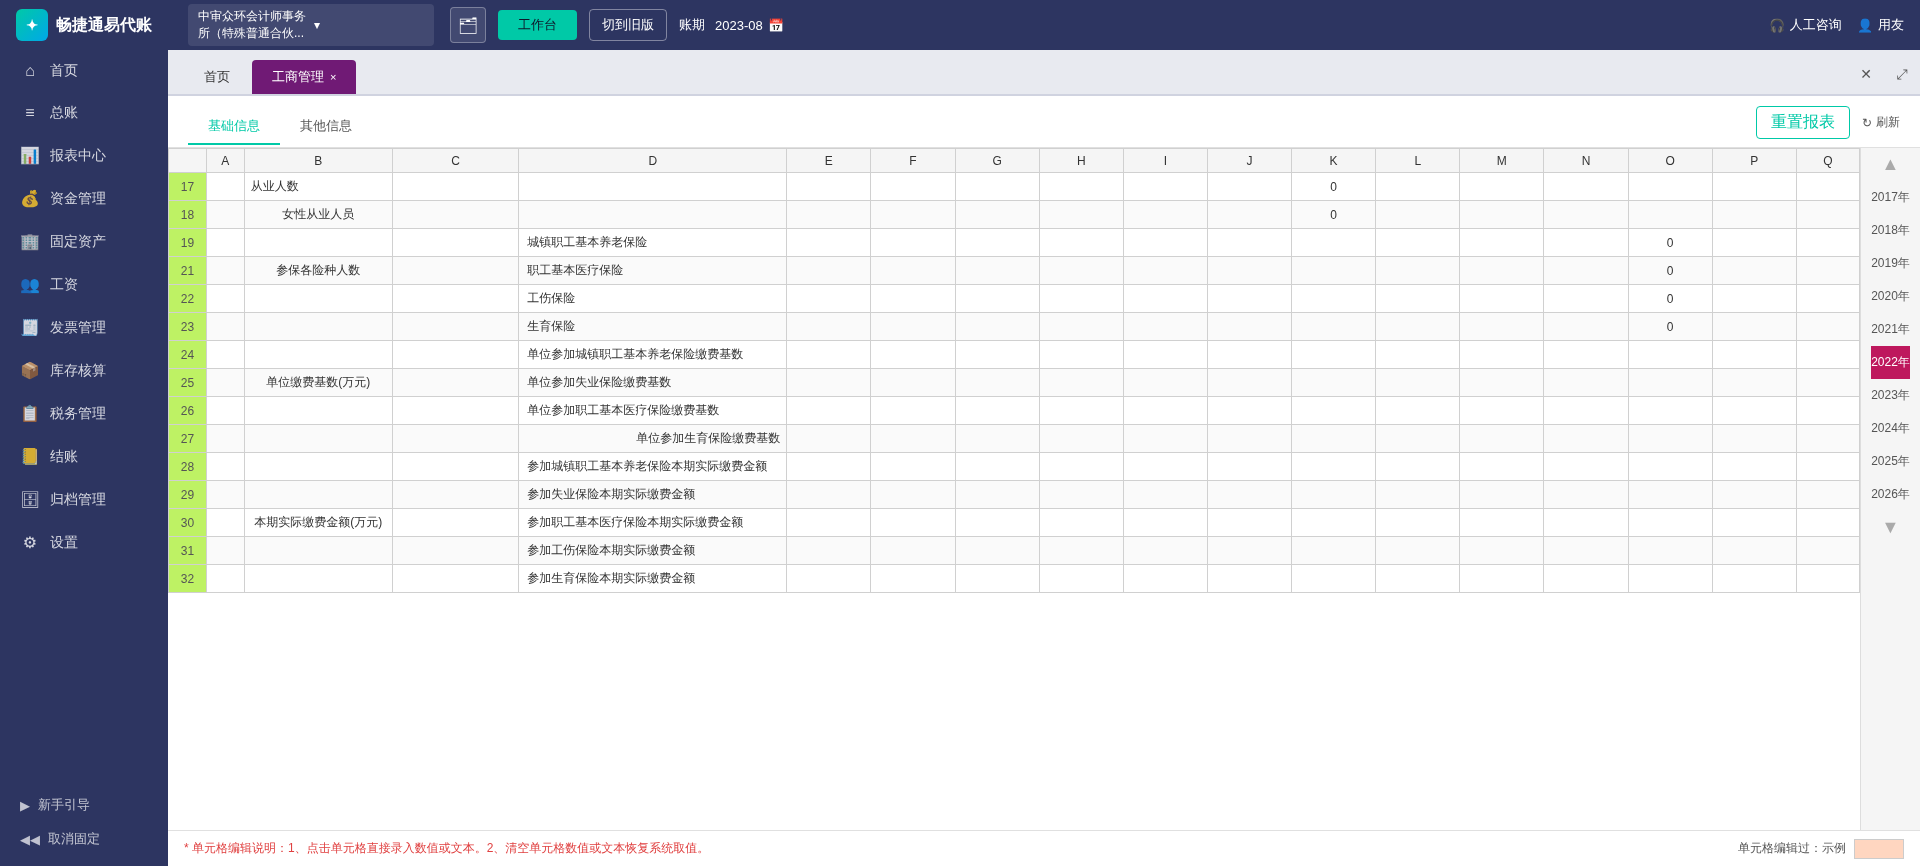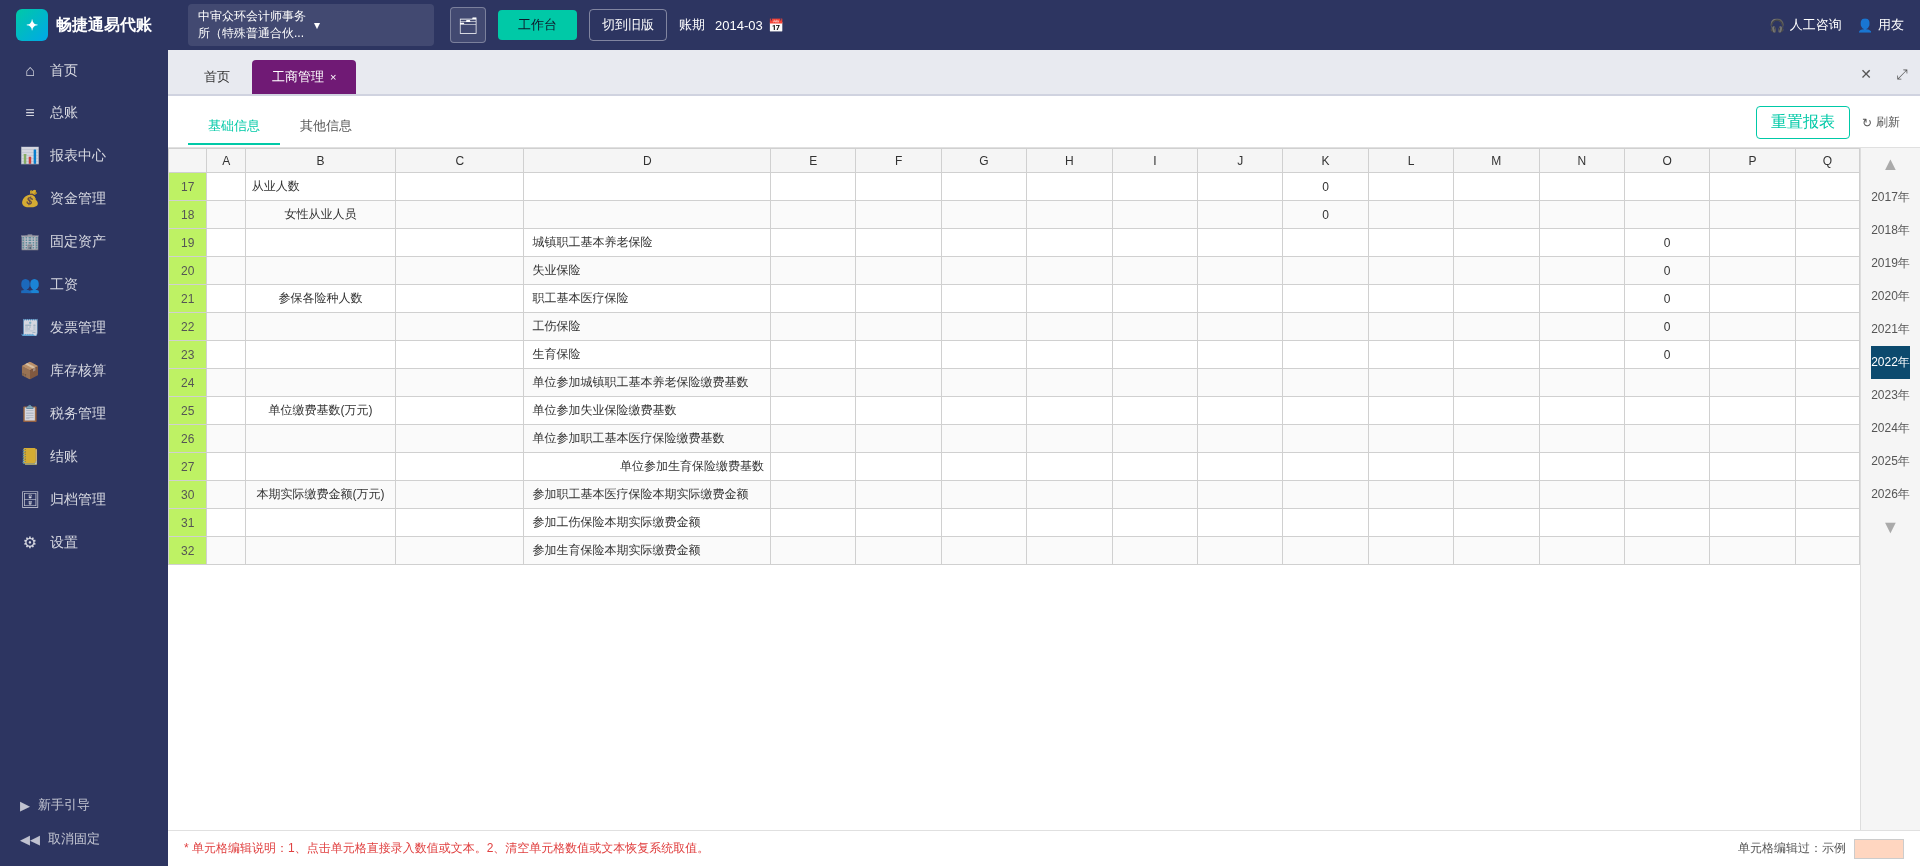--- a/index.html
+++ b/index.html
@@ -255,21 +255,21 @@
     }
     .year-item {
       width: 100%;
       text-align: center;
       padding: 8px 0;
       font-size: 12px;
       color: #555;
       cursor: pointer;
     }
     .year-item.active {
-      background: #0c4a6e;
+      background: #be185d;
       color: white;
     }
 
     
     .win-controls {
       position: fixed;
       top: 60px; right: 0;
       display: flex; gap: 0;
       z-index: 200;
     }
@@ -316,21 +316,21 @@
   </div>
   <div class="top-btn-group">
     <div class="top-icon-btn">
       <span>🗂</span>
     </div>
   </div>
   <button class="workbench-btn">工作台</button>
   <button class="switch-btn">切到旧版</button>
   <div class="period-area">
     <span>账期</span>
-    <span style="margin-left:4px;font-weight:500;">2014-03</span>
+    <span style="margin-left:4px;font-weight:500;">2023-08</span>
     <span style="cursor:pointer;">📅</span>
   </div>
   <div class="top-right">
     <div class="top-right-item">
       <span>🎧</span>
       <span>人工咨询</span>
     </div>
     <div class="top-right-item">
       <span>👤</span>
       <span>用友</span>
@@ -509,100 +509,80 @@
                 <td class="data-cell"></td>
                 <td class="data-cell"></td>
                 <td class="data-cell"></td>
                 <td class="data-cell"></td>
                 <td class="data-cell"></td>
                 <td class="data-cell" style="text-align: center;">0</td>
                 <td class="data-cell"></td>
                 <td class="data-cell"></td>
               </tr>
               <tr>
-                <td class="row-num">20</td>
-                <td class="data-cell"></td>
-                <td class="data-cell"></td>
-                <td class="data-cell"></td>
-                <td class="data-cell" style="text-align: left; padding-left: 8px;">失业保险</td>
+                <td class="row-num">21</td>
+                <td class="data-cell"></td>
+                <td class="data-cell" style="text-align: center;">参保各险种人数</td>
+                <td class="data-cell"></td>
+                <td class="data-cell" style="text-align: left; padding-left: 8px;">职工基本医疗保险</td>
                 <td class="data-cell"></td>
                 <td class="data-cell"></td>
                 <td class="data-cell"></td>
                 <td class="data-cell"></td>
                 <td class="data-cell"></td>
                 <td class="data-cell"></td>
                 <td class="data-cell"></td>
                 <td class="data-cell"></td>
                 <td class="data-cell"></td>
                 <td class="data-cell"></td>
                 <td class="data-cell" style="text-align: center;">0</td>
                 <td class="data-cell"></td>
                 <td class="data-cell"></td>
               </tr>
               <tr>
-                <td class="row-num">21</td>
-                <td class="data-cell"></td>
-                <td class="data-cell" style="text-align: center;">参保各险种人数</td>
-                <td class="data-cell"></td>
-                <td class="data-cell" style="text-align: left; padding-left: 8px;">职工基本医疗保险</td>
+                <td class="row-num">22</td>
+                <td class="data-cell"></td>
+                <td class="data-cell"></td>
+                <td class="data-cell"></td>
+                <td class="data-cell" style="text-align: left; padding-left: 8px;">工伤保险</td>
                 <td class="data-cell"></td>
                 <td class="data-cell"></td>
                 <td class="data-cell"></td>
                 <td class="data-cell"></td>
                 <td class="data-cell"></td>
                 <td class="data-cell"></td>
                 <td class="data-cell"></td>
                 <td class="data-cell"></td>
                 <td class="data-cell"></td>
                 <td class="data-cell"></td>
                 <td class="data-cell" style="text-align: center;">0</td>
                 <td class="data-cell"></td>
                 <td class="data-cell"></td>
               </tr>
               <tr>
-                <td class="row-num">22</td>
-                <td class="data-cell"></td>
-                <td class="data-cell"></td>
-                <td class="data-cell"></td>
-                <td class="data-cell" style="text-align: left; padding-left: 8px;">工伤保险</td>
+                <td class="row-num">23</td>
+                <td class="data-cell"></td>
+                <td class="data-cell"></td>
+                <td class="data-cell"></td>
+                <td class="data-cell" style="text-align: left; padding-left: 8px;">生育保险</td>
                 <td class="data-cell"></td>
                 <td class="data-cell"></td>
                 <td class="data-cell"></td>
                 <td class="data-cell"></td>
                 <td class="data-cell"></td>
                 <td class="data-cell"></td>
                 <td class="data-cell"></td>
                 <td class="data-cell"></td>
                 <td class="data-cell"></td>
                 <td class="data-cell"></td>
                 <td class="data-cell" style="text-align: center;">0</td>
                 <td class="data-cell"></td>
                 <td class="data-cell"></td>
               </tr>
               <tr>
-                <td class="row-num">23</td>
-                <td class="data-cell"></td>
-                <td class="data-cell"></td>
-                <td class="data-cell"></td>
-                <td class="data-cell" style="text-align: left; padding-left: 8px;">生育保险</td>
-                <td class="data-cell"></td>
-                <td class="data-cell"></td>
-                <td class="data-cell"></td>
-                <td class="data-cell"></td>
-                <td class="data-cell"></td>
-                <td class="data-cell"></td>
-                <td class="data-cell"></td>
-                <td class="data-cell"></td>
-                <td class="data-cell"></td>
-                <td class="data-cell"></td>
-                <td class="data-cell" style="text-align: center;">0</td>
-                <td class="data-cell"></td>
-                <td class="data-cell"></td>
-              </tr>
-              <tr>
                 <td class="row-num">24</td>
                 <td class="data-cell"></td>
                 <td class="data-cell"></td>
                 <td class="data-cell"></td>
                 <td class="data-cell" style="text-align: left; padding-left: 8px;">单位参加城镇职工基本养老保险缴费基数</td>
                 <td class="data-cell"></td>
                 <td class="data-cell"></td>
                 <td class="data-cell"></td>
                 <td class="data-cell"></td>
                 <td class="data-cell"></td>
@@ -654,20 +634,60 @@
                 <td class="data-cell"></td>
                 <td class="data-cell"></td>
                 <td class="data-cell"></td>
               </tr>
               <tr>
                 <td class="row-num">27</td>
                 <td class="data-cell"></td>
                 <td class="data-cell"></td>
                 <td class="data-cell"></td>
                 <td class="data-cell" style="text-align: right; padding-left: 8px;">单位参加生育保险缴费基数</td>
+                <td class="data-cell"></td>
+                <td class="data-cell"></td>
+                <td class="data-cell"></td>
+                <td class="data-cell"></td>
+                <td class="data-cell"></td>
+                <td class="data-cell"></td>
+                <td class="data-cell"></td>
+                <td class="data-cell"></td>
+                <td class="data-cell"></td>
+                <td class="data-cell"></td>
+                <td class="data-cell"></td>
+                <td class="data-cell"></td>
+                <td class="data-cell"></td>
+              </tr>
+              <tr>
+                <td class="row-num">28</td>
+                <td class="data-cell"></td>
+                <td class="data-cell"></td>
+                <td class="data-cell"></td>
+                <td class="data-cell" style="text-align: left; padding-left: 8px;">参加城镇职工基本养老保险本期实际缴费金额</td>
+                <td class="data-cell"></td>
+                <td class="data-cell"></td>
+                <td class="data-cell"></td>
+                <td class="data-cell"></td>
+                <td class="data-cell"></td>
+                <td class="data-cell"></td>
+                <td class="data-cell"></td>
+                <td class="data-cell"></td>
+                <td class="data-cell"></td>
+                <td class="data-cell"></td>
+                <td class="data-cell"></td>
+                <td class="data-cell"></td>
+                <td class="data-cell"></td>
+              </tr>
+              <tr>
+                <td class="row-num">29</td>
+                <td class="data-cell"></td>
+                <td class="data-cell"></td>
+                <td class="data-cell"></td>
+                <td class="data-cell" style="text-align: left; padding-left: 8px;">参加失业保险本期实际缴费金额</td>
                 <td class="data-cell"></td>
                 <td class="data-cell"></td>
                 <td class="data-cell"></td>
                 <td class="data-cell"></td>
                 <td class="data-cell"></td>
                 <td class="data-cell"></td>
                 <td class="data-cell"></td>
                 <td class="data-cell"></td>
                 <td class="data-cell"></td>
                 <td class="data-cell"></td>

